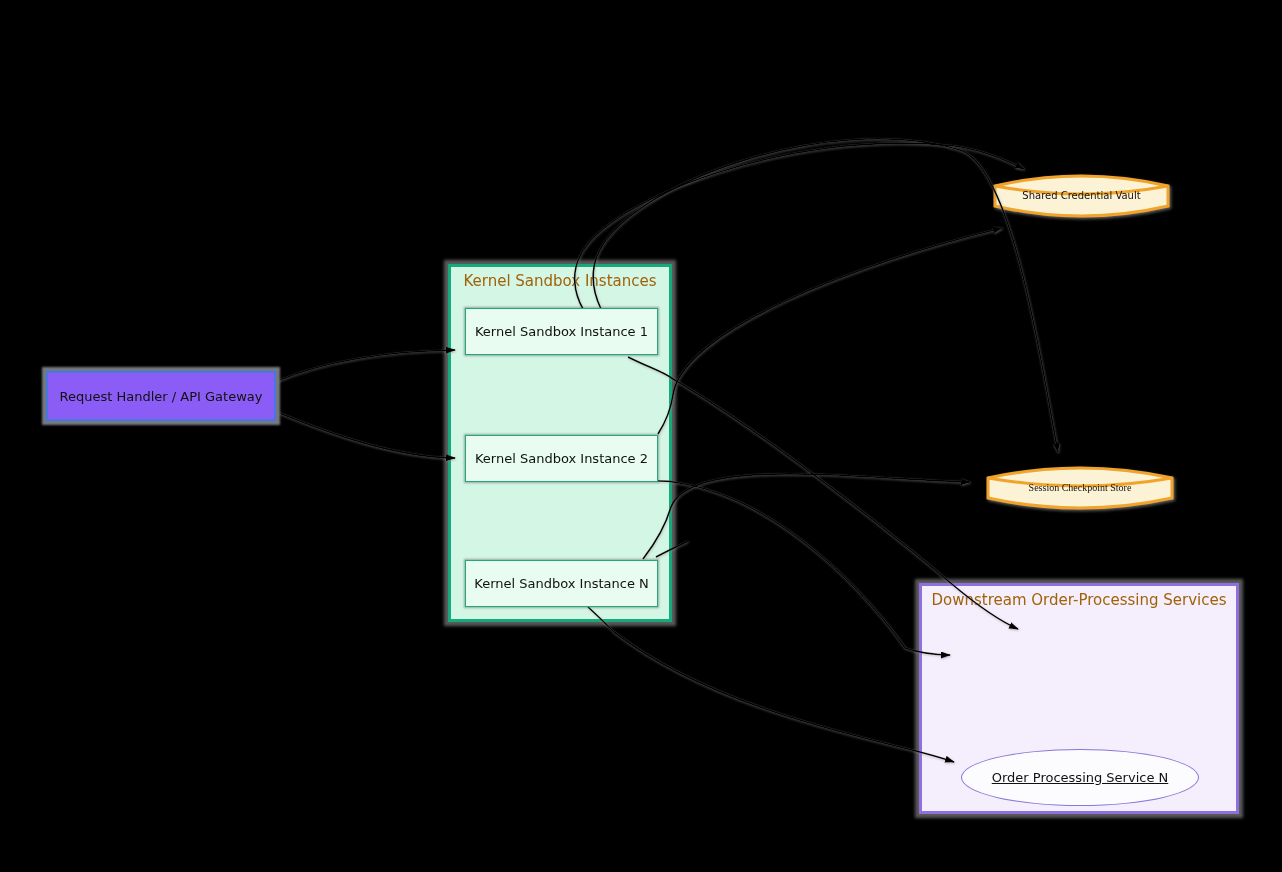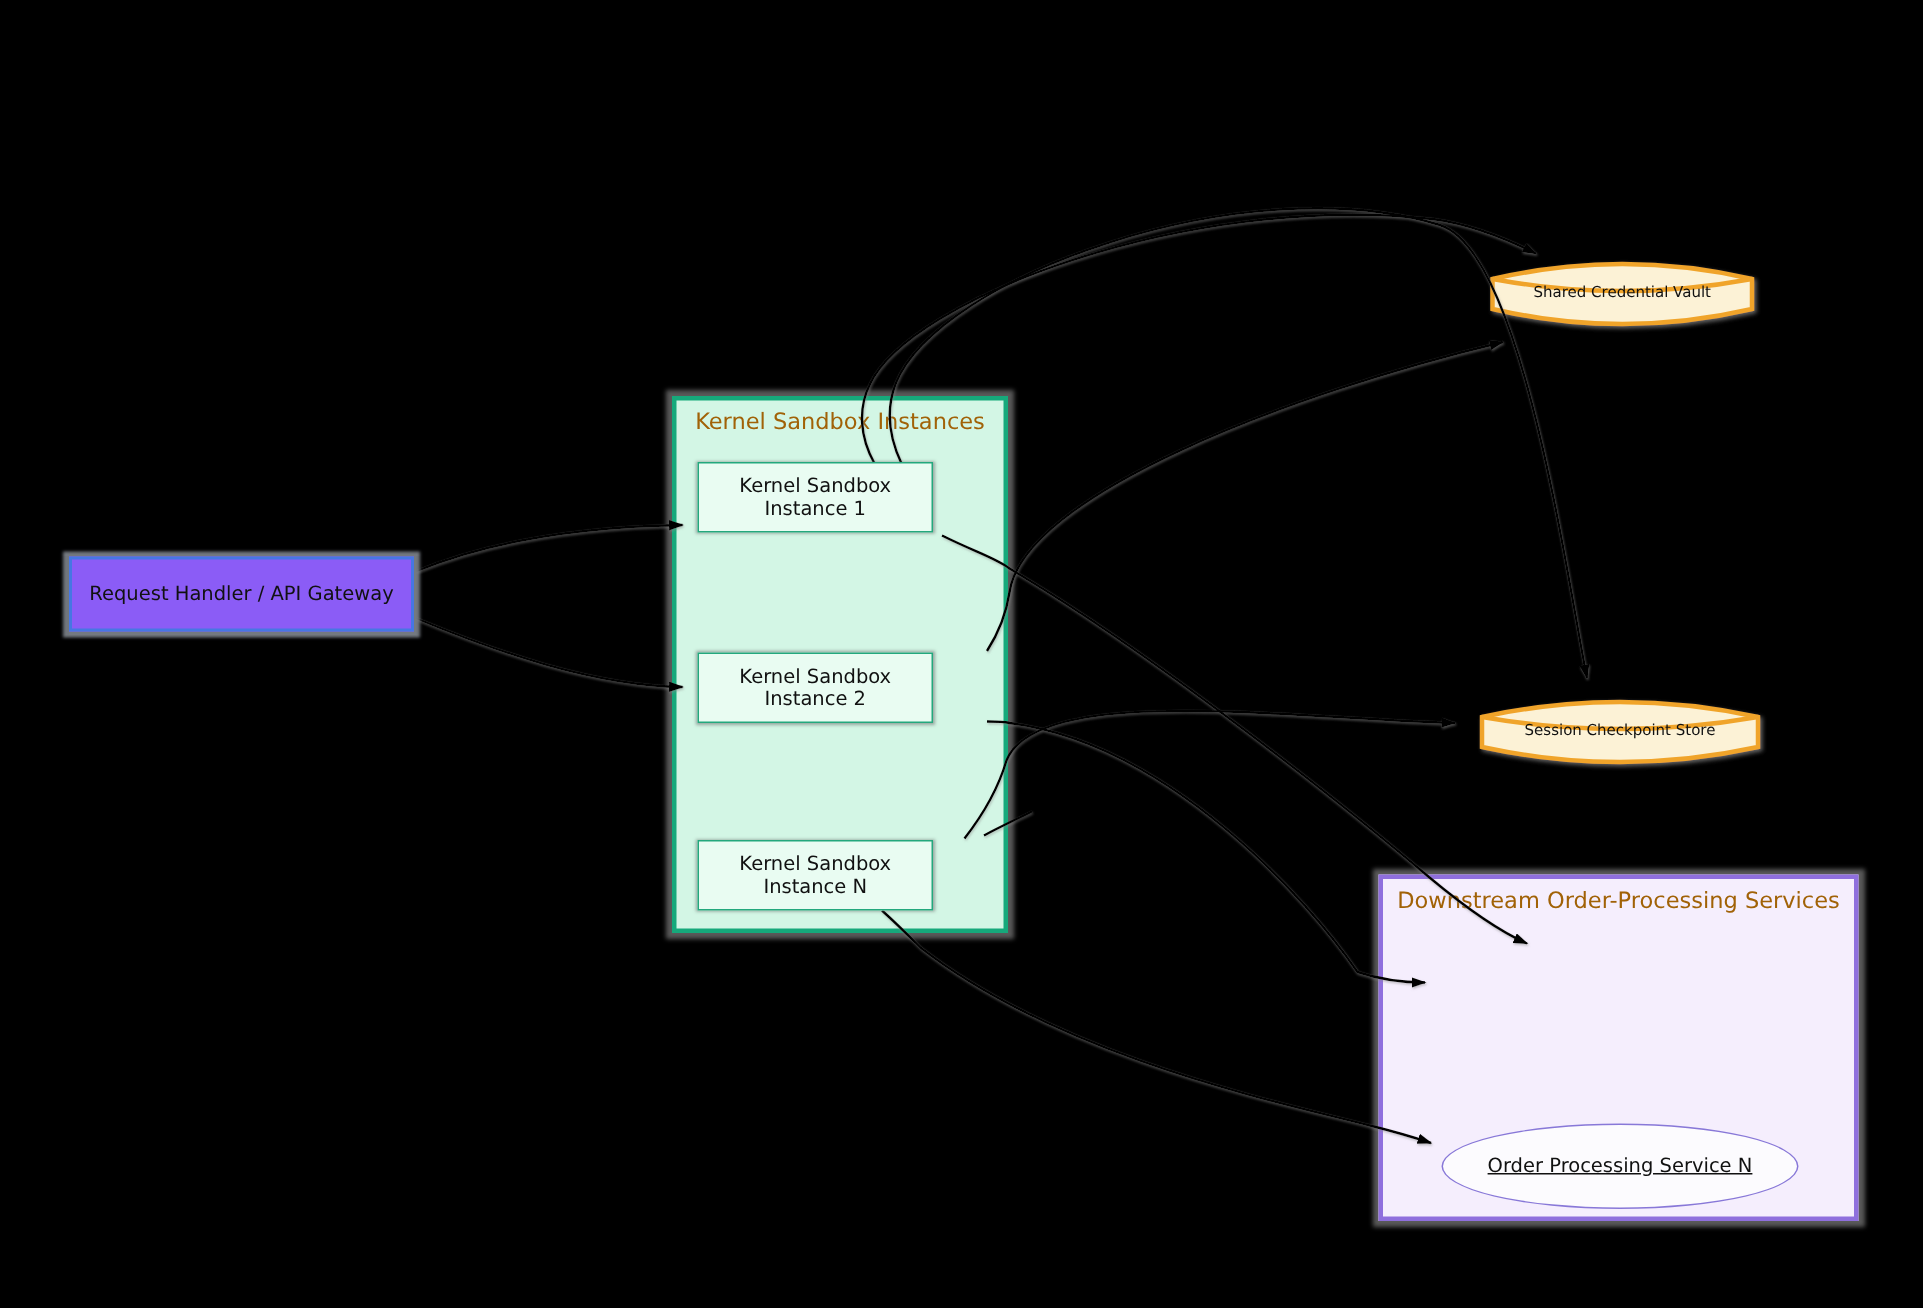--- a/index.html
+++ b/index.html
@@ -11,34 +11,34 @@
   .cluster-title{position:absolute;left:0;right:0;top:5px;text-align:center;font-size:15px;color:#a16207;}
   #sandbox-cluster{left:448px;top:264px;width:224px;height:358px;background:#d3f6e5;border:3px solid #16a97b;
                    box-shadow:0 0 3px 4px rgba(105,105,105,0.85);}
   #downstream-cluster{left:919px;top:583px;width:320px;height:231px;background:#f5eefd;border:3px solid #8f6fdd;
                    box-shadow:0 0 3px 4px rgba(105,105,105,0.85);}
   
   .rect-node{position:absolute;box-sizing:border-box;display:flex;align-items:center;justify-content:center;
              font-size:13px;z-index:3;text-align:center;}
   #request-handler{left:46px;top:371px;width:230px;height:50px;background:#8b5cf6;border:2px solid #4677e3;
                    box-shadow:0 0 2px 4px rgba(122,128,135,0.95);}
-  .instance-box{left:465px;width:157px;height:47px;background:#e9fcf2;border:1.5px solid #23a87d;
+  .instance-box{left:465px;width:193px;height:47px;background:#e9fcf2;border:1.5px solid #23a87d;
                 box-shadow:0 0 2px 1px rgba(90,90,90,0.5);}
   #sandbox-instance-1{top:308px;} #sandbox-instance-2{top:435px;} #sandbox-instance-n{top:560px;}
   
   .ellipse-node{position:absolute;box-sizing:border-box;display:flex;align-items:center;justify-content:center;
                 font-size:13px;border-radius:50%;background:#fcfbfe;border:1.5px solid #8878d8;z-index:3;}
   #order-processing-service-1{left:964px;top:624px;width:234px;height:57px;}
   #order-processing-service-n{left:961px;top:749px;width:238px;height:57px;text-decoration:underline;}
   
   #edge-layer{z-index:2;pointer-events:none;}
   
   .cyl-label{position:absolute;display:flex;align-items:center;justify-content:center;font-size:10px;z-index:4;}
   #credential-vault-label{left:995px;top:180px;width:173px;height:30px;}
-  #checkpoint-store-label{left:988px;top:472px;width:184px;height:30px;}
+  #checkpoint-store-label{left:988px;top:472px;width:184px;height:30px;font-family:Liberation Serif, serif;}
 </style>
 </head>
 <body>
 
 <div id="canvas">
 
   <div class="cluster" id="sandbox-cluster">
     <div class="cluster-title">Kernel Sandbox Instances</div>
   </div>
 

